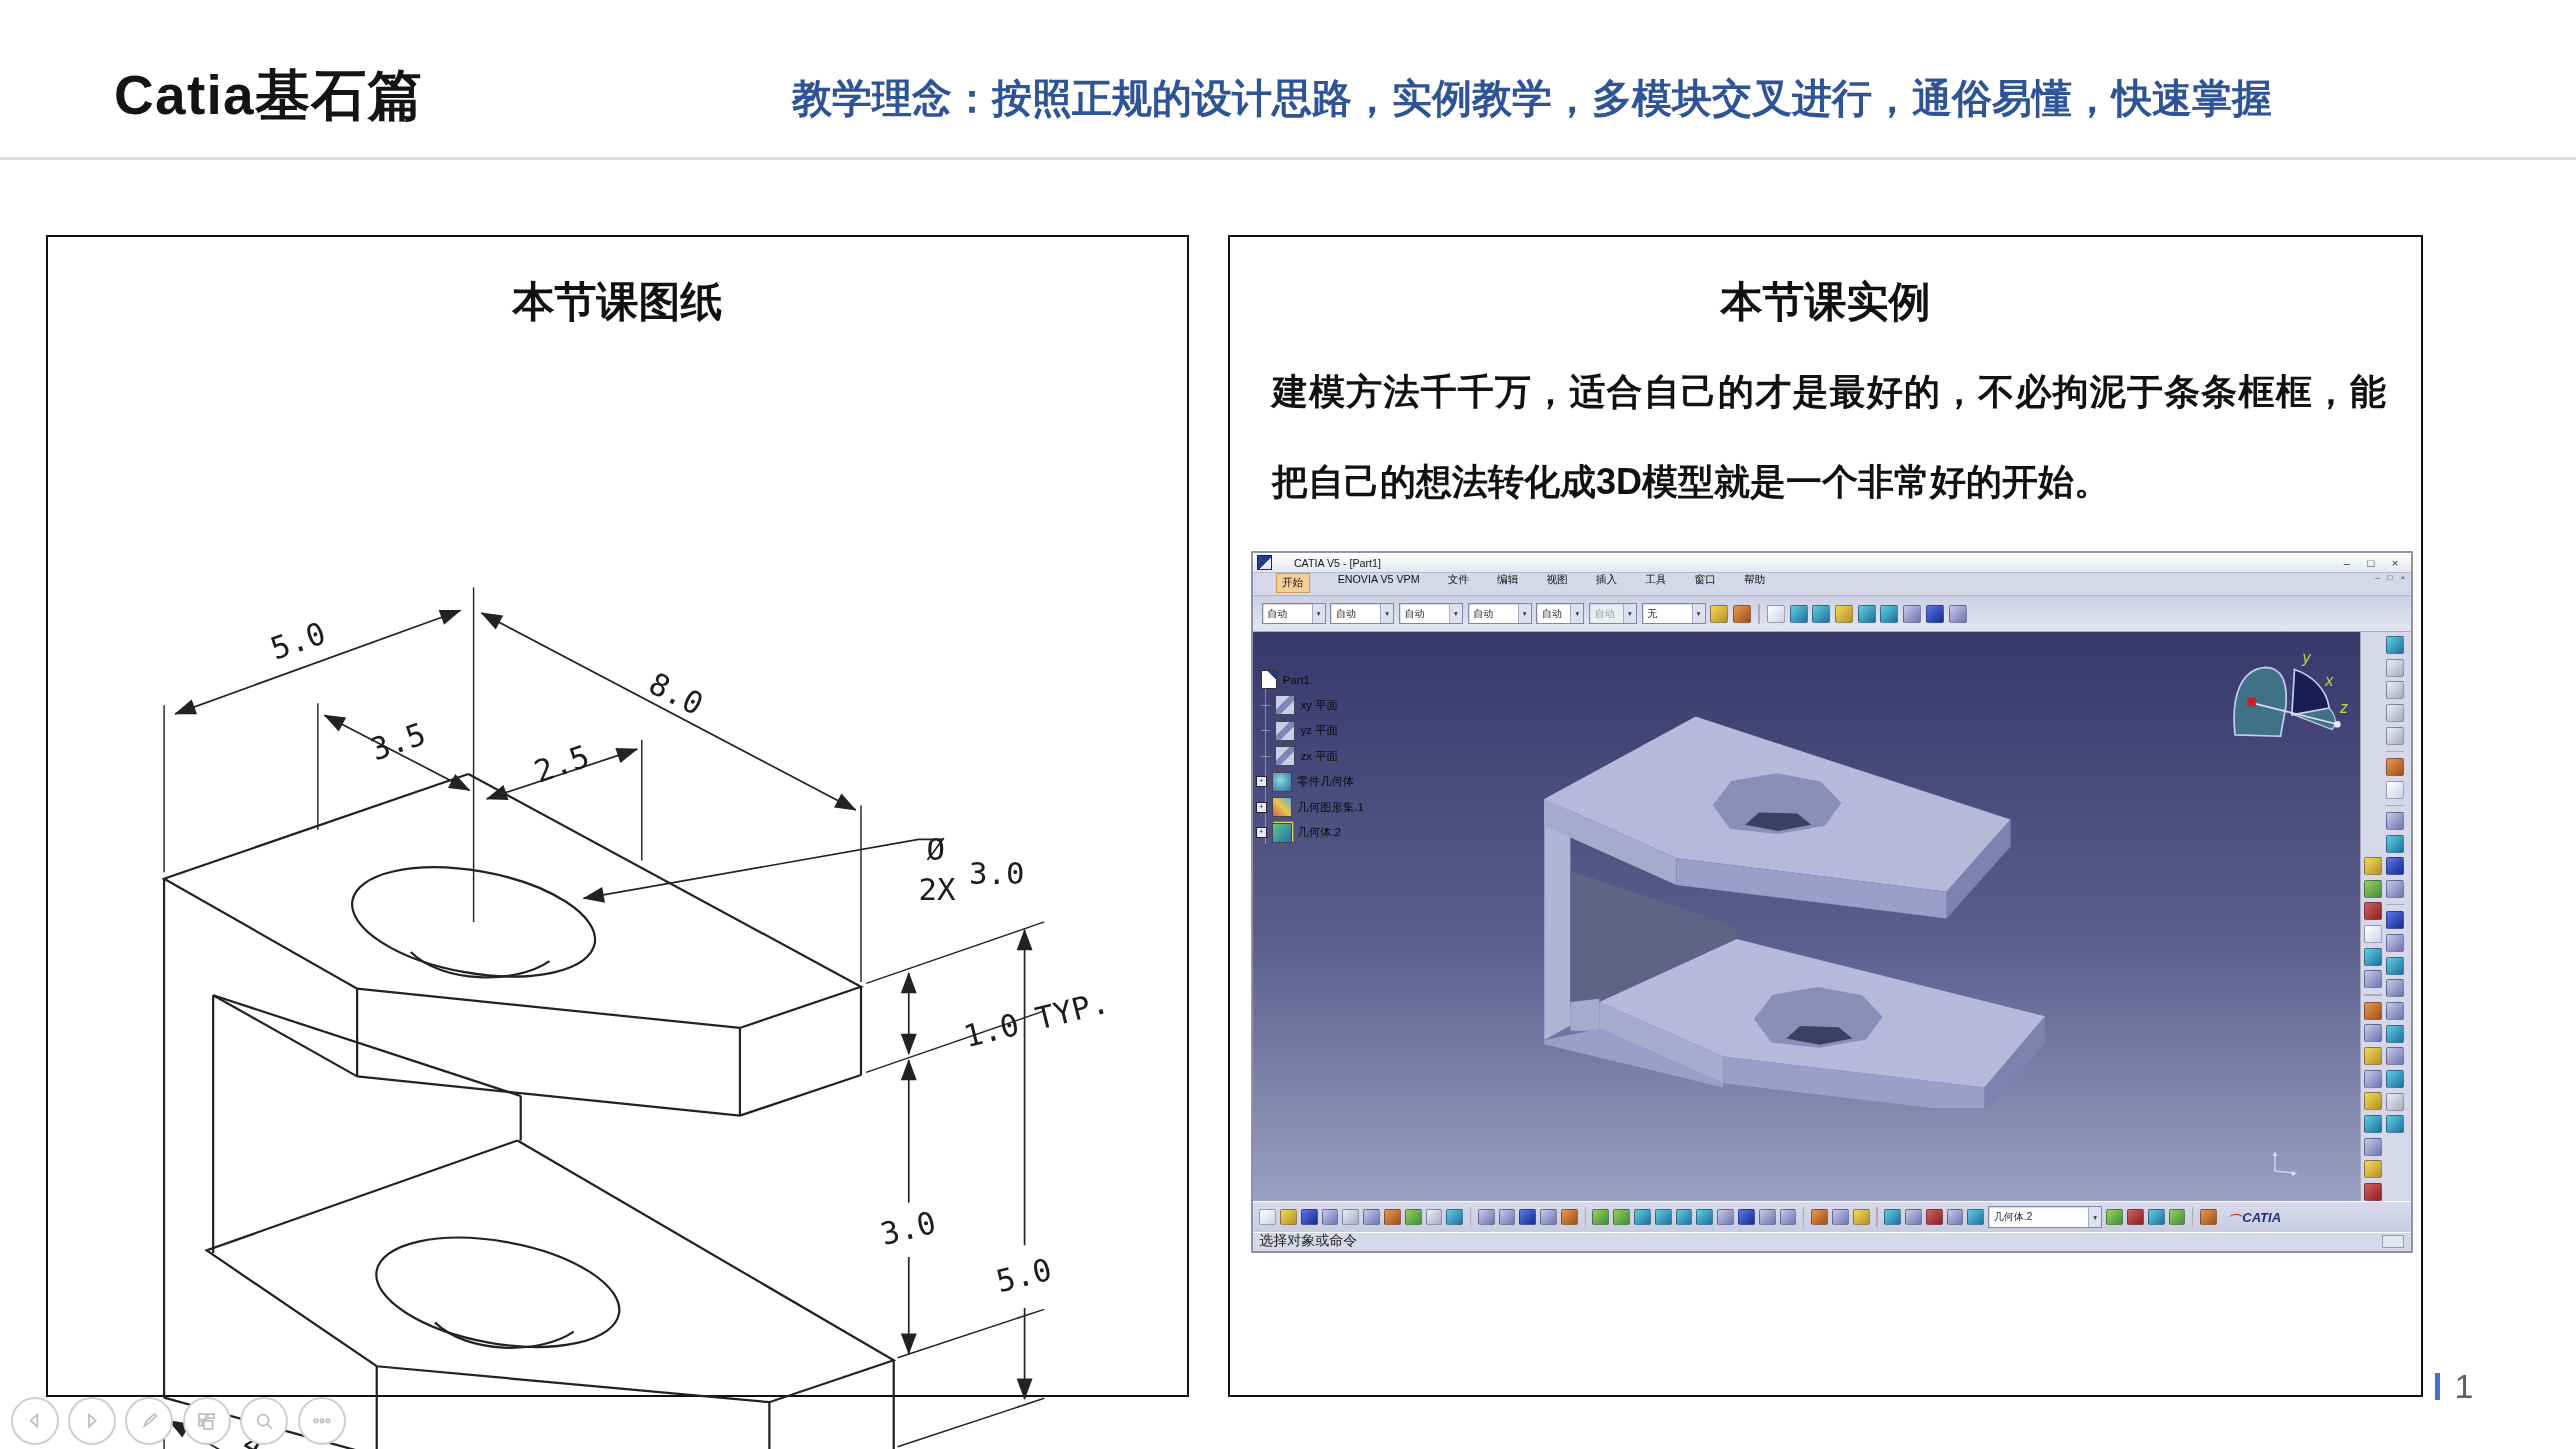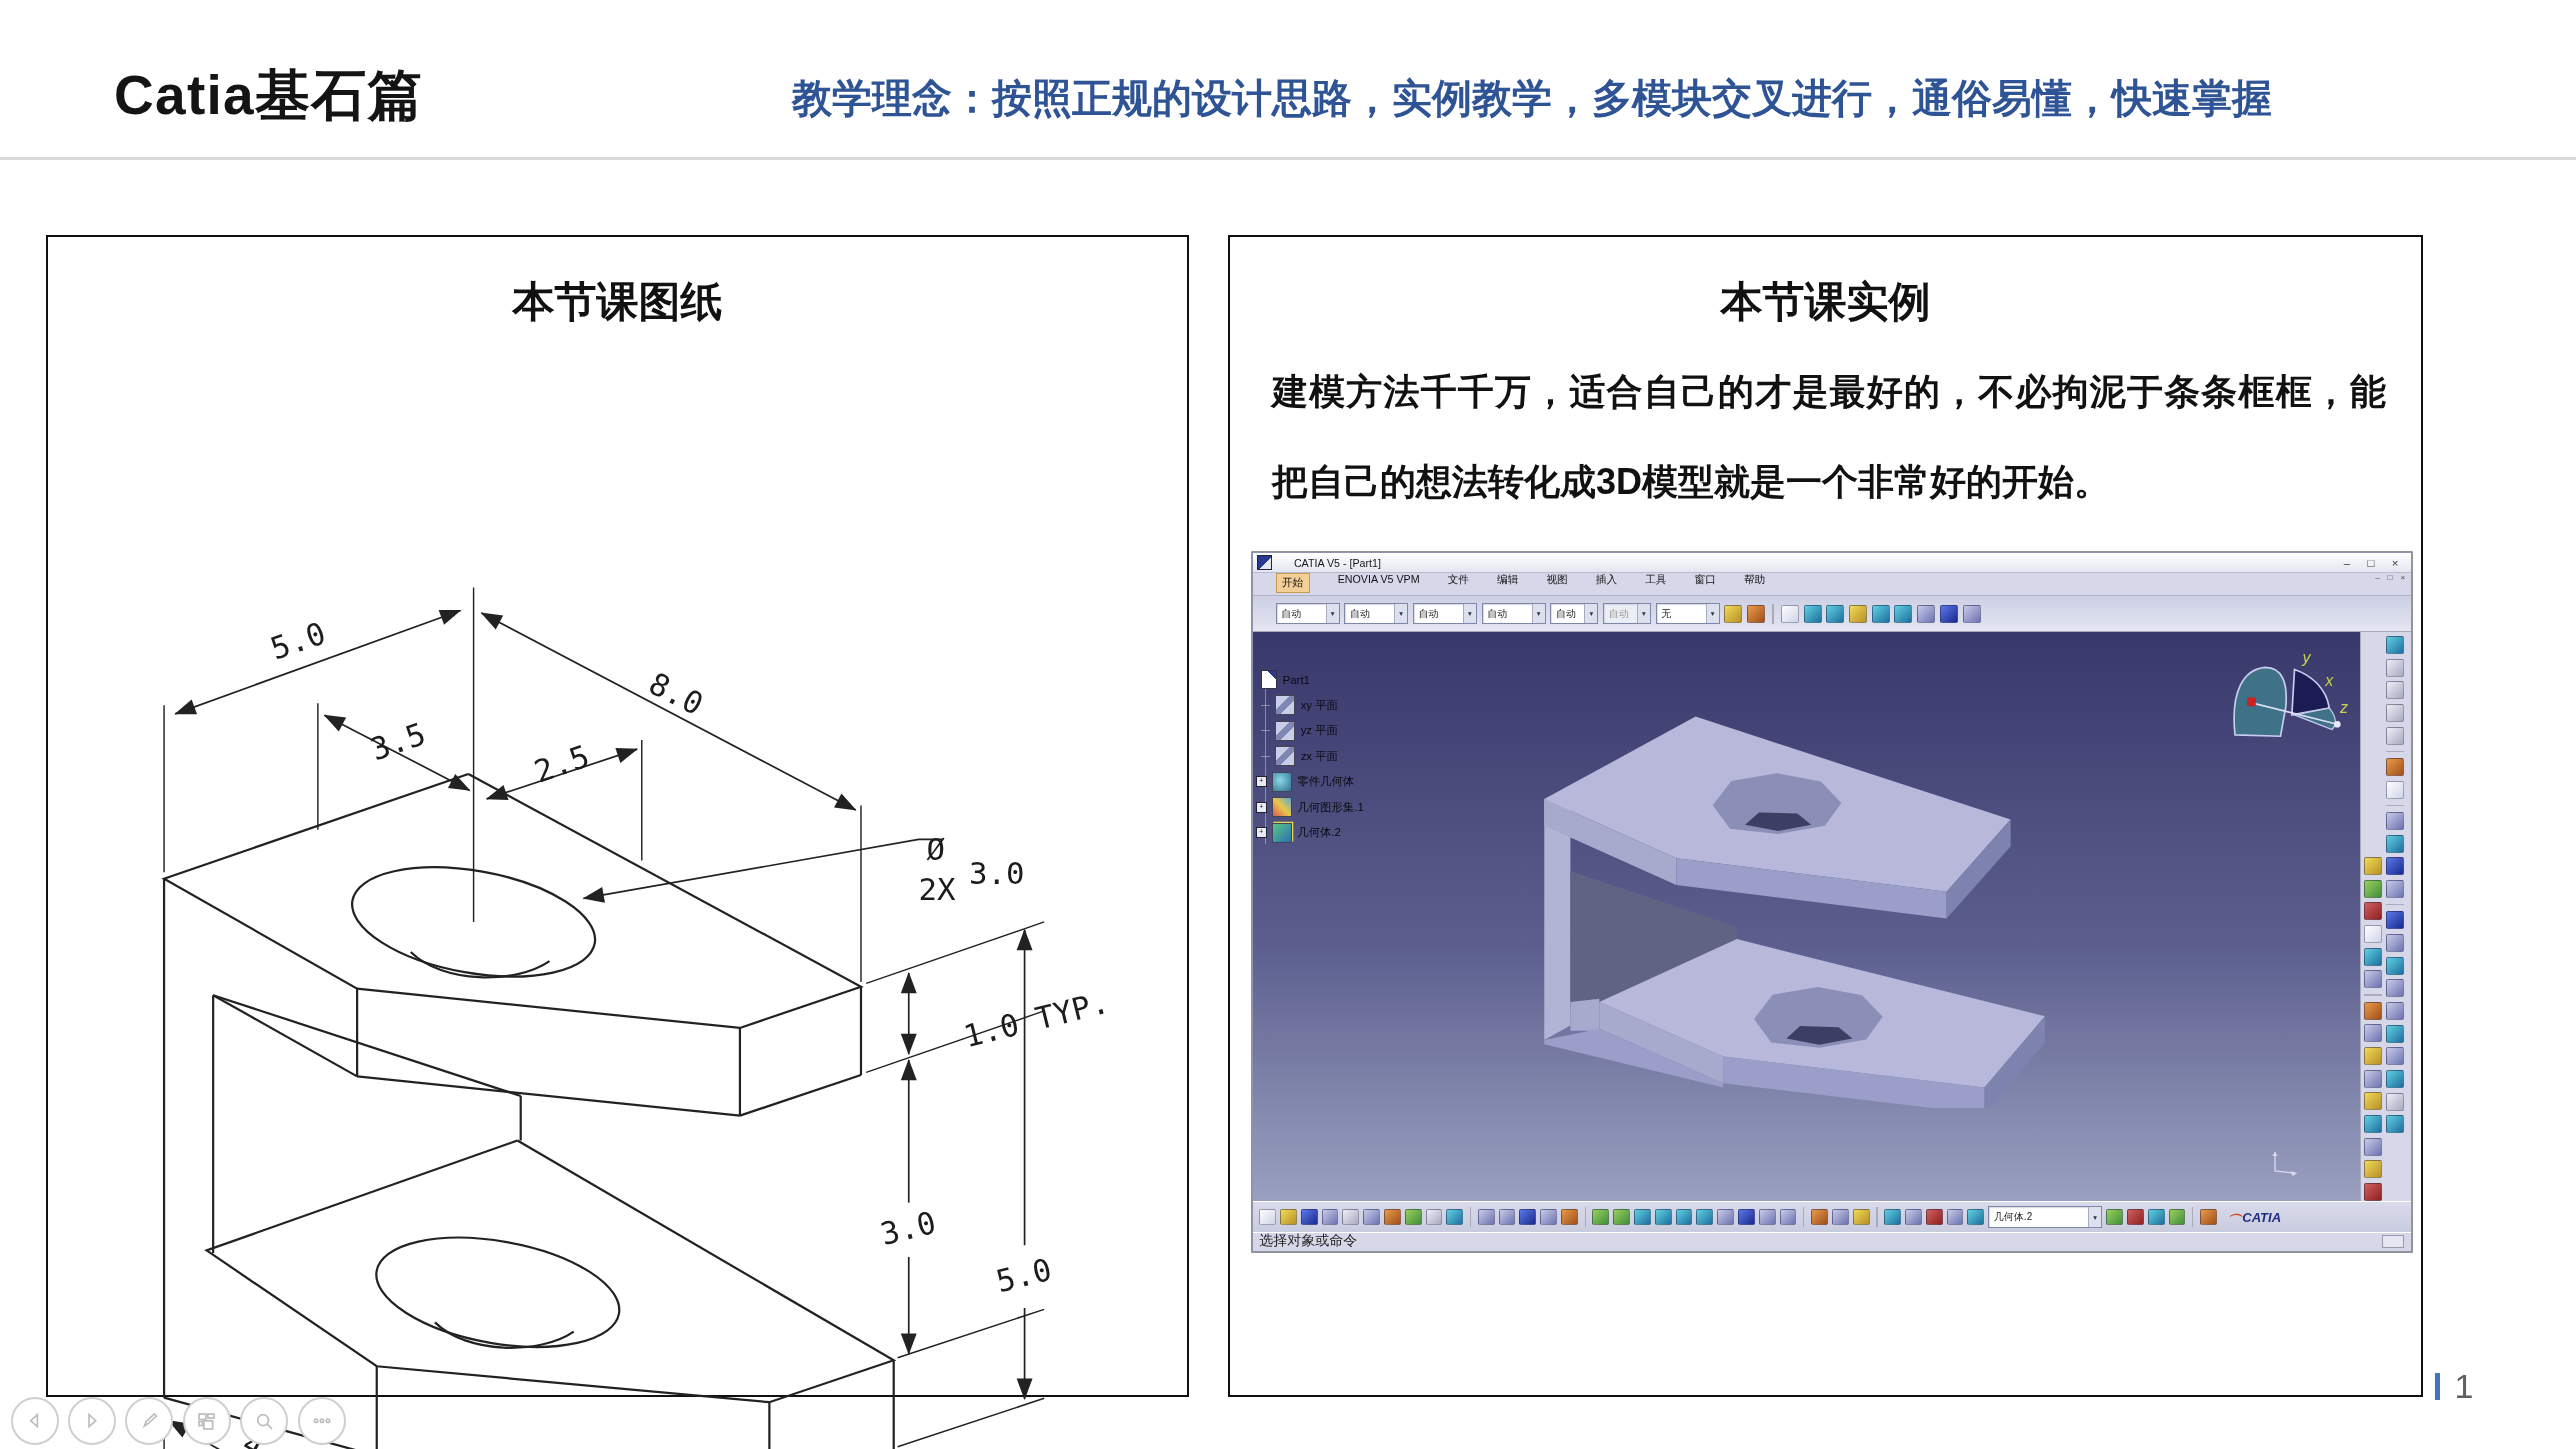--- a/index.html
+++ b/index.html
@@ -26,21 +26,21 @@
   #drawing text{fill:#1c1c1c;font-family:"DejaVu Sans Mono",monospace;font-size:47px;stroke:none;}
   
   #catia{left:21.5px;top:315px;width:1158px;height:698px;border:1.3px solid #8f93ad;background:#d6d8ea;box-shadow:0 0 0 0.7px #666;}
   #c-title{left:0;top:0;width:100%;height:20px;background:linear-gradient(#ffffff,#e4e6f0);border-bottom:0.7px solid #b8bacd;display:flex;align-items:center;gap:22px;padding-left:4px;box-sizing:border-box;}
   #c-title .appicon{width:13.4px;height:13.4px;background:linear-gradient(135deg,#2a3b8f 55%,#e8e8f4 55%);border:0.7px solid #223;}
   #c-title .t{font-size:10.7px;color:#15151a;}
   .winbtns{margin-left:auto;display:flex;gap:17.4px;padding-right:12px;font-size:11.4px;color:#333;}
   #c-menu{left:0;top:20px;width:100%;height:23px;background:#d6d8ea;border-bottom:0.7px solid #b0b2c8;display:flex;align-items:flex-start;gap:28px;padding-left:23px;box-sizing:border-box;font-size:10.7px;color:#111;}
   #c-menu .mi.hl{background:#f3cf96;padding:2px 5.4px;border:0.7px solid #c89b55;}
   #c-menu .mdibtns{margin-left:auto;display:flex;gap:8px;padding-right:5.4px;font-size:8px;color:#444;}
-  #c-tools{left:0;top:43px;width:100%;height:36px;background:linear-gradient(#cdd0e4,#e3e5f1);border-bottom:0.7px solid #aab;display:flex;align-items:center;gap:4.7px;padding-left:23px;box-sizing:border-box;}
+  #c-tools{left:0;top:43px;width:100%;height:36px;background:linear-gradient(#cdd0e4,#e3e5f1);border-bottom:0.7px solid #aab;display:flex;align-items:center;gap:4.7px;padding-left:9px;box-sizing:border-box;}
   .combo{height:21.5px;background:#fff;border:0.7px solid #7e87a8;box-shadow:inset 0.7px 0.7px 1.3px #ccd;display:flex;align-items:center;font-size:10px;color:#222;padding-left:4.7px;box-sizing:border-box;}
   .combo .chev{margin-left:auto;width:12px;height:100%;background:#dde0ee;border-left:0.7px solid #aab;display:flex;align-items:center;justify-content:center;font-size:7.4px;color:#334;}
   .combo.dis{color:#999;background:#eceef6;}
   .ti{width:16px;height:16px;border-radius:2px;border:0.7px solid rgba(60,60,90,.45);}
   .tiS{width:14.8px;height:14.8px;}
   .tA{background:linear-gradient(135deg,#efdb55,#b88f2a);}
   .tB{background:linear-gradient(135deg,#5fd0e0,#1f6f9f);}
   .tC{background:linear-gradient(135deg,#9ad05a,#3f8f3f);}
   .tD{background:linear-gradient(135deg,#e89a4a,#a0501a);}
   .tE{background:linear-gradient(135deg,#c8cbe8,#6d73b0);}

